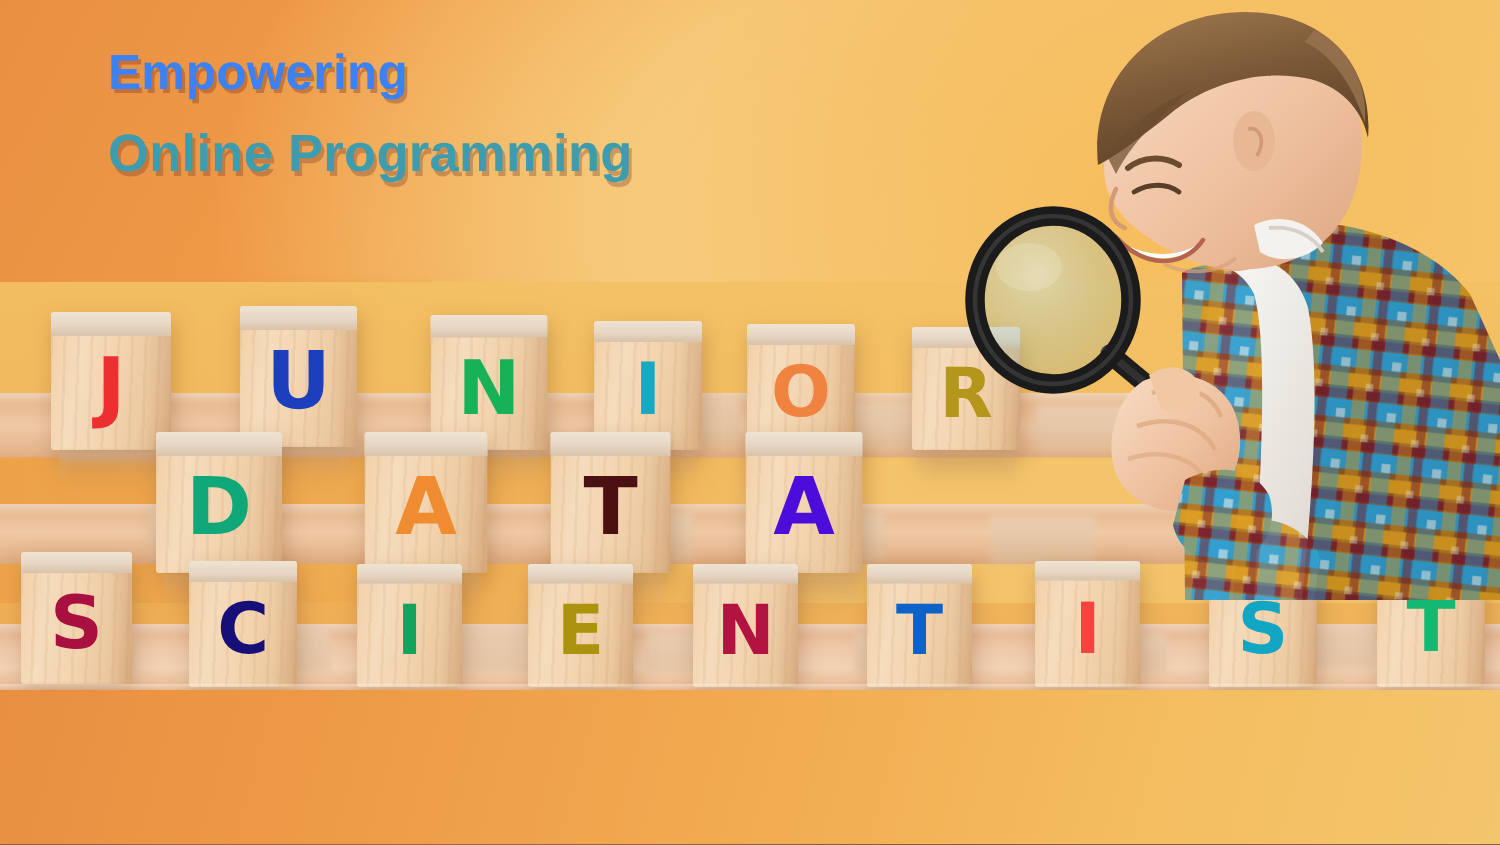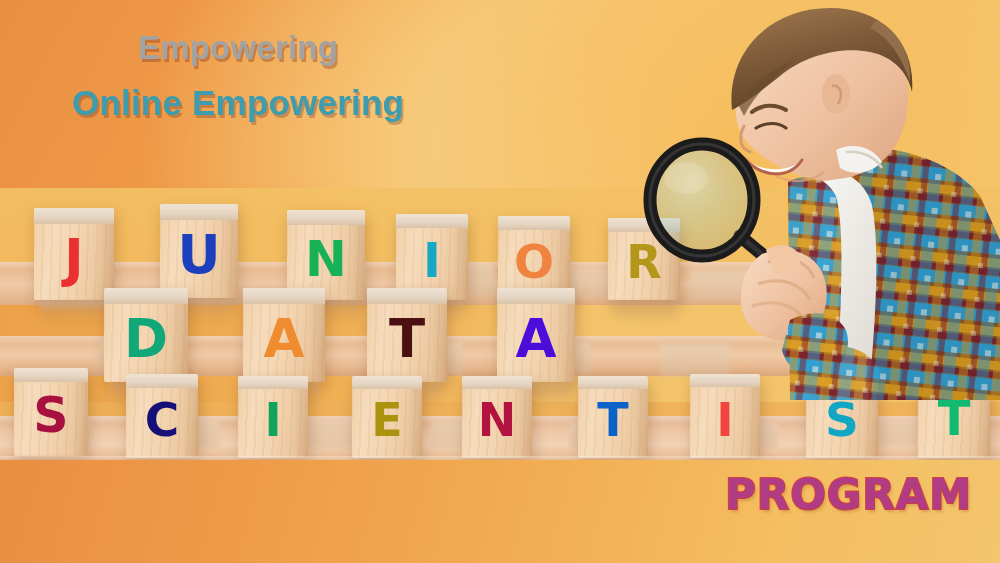--- a/index.html
+++ b/index.html
@@ -114,21 +114,21 @@
   .headline{
     position:absolute;left:72px;top:22px;
     font-weight:700;
     letter-spacing:.2px;
   }
   .hl-line{
     font-size:33px;
     line-height:1.6;
     white-space:nowrap;
   }
-  .hl-red{ color:#a3a3a3; text-shadow:2px 3px 0 rgba(120,40,30,.34);text-align:center; }
+  .hl-red{ color:#3b82f6; text-shadow:2px 3px 0 rgba(120,40,30,.34); }
   .hl-teal{ color:#3d9cae; text-shadow:2px 3px 0 rgba(120,60,40,.34); font-size:35px;}
 
   
   .program{
     position:absolute;right:28px;top:470px;
     font-family:"DejaVu Sans", sans-serif;
     font-weight:700;
     font-size:42px;
     letter-spacing:1px;
     color:#b13c86;
@@ -446,18 +446,17 @@
 
       <path d="M186 348 C 208 342, 232 352, 240 372 L 236 400 L 182 400 Z" fill="url(#plaid)" opacity=".9"></path>
 
       <path d="M196 150 C 212 142, 232 146, 242 162 C 230 174, 212 176, 200 168 Z" fill="#f4f2ee"></path>
       <path d="M206 152 C 222 150, 236 158, 242 168" stroke="#d6d0c6" stroke-width="2.5" fill="none"></path>
     </g>
   </svg>
 
   <div class="headline">
     <div class="hl-line hl-red">Empowering</div>
-    <div class="hl-line hl-teal">Online Empowering</div>
+    <div class="hl-line hl-teal">Online Programming</div>
   </div>
 
-  <div class="program">PROGRAM</div>
 
 </div>
 
 </body></html>

